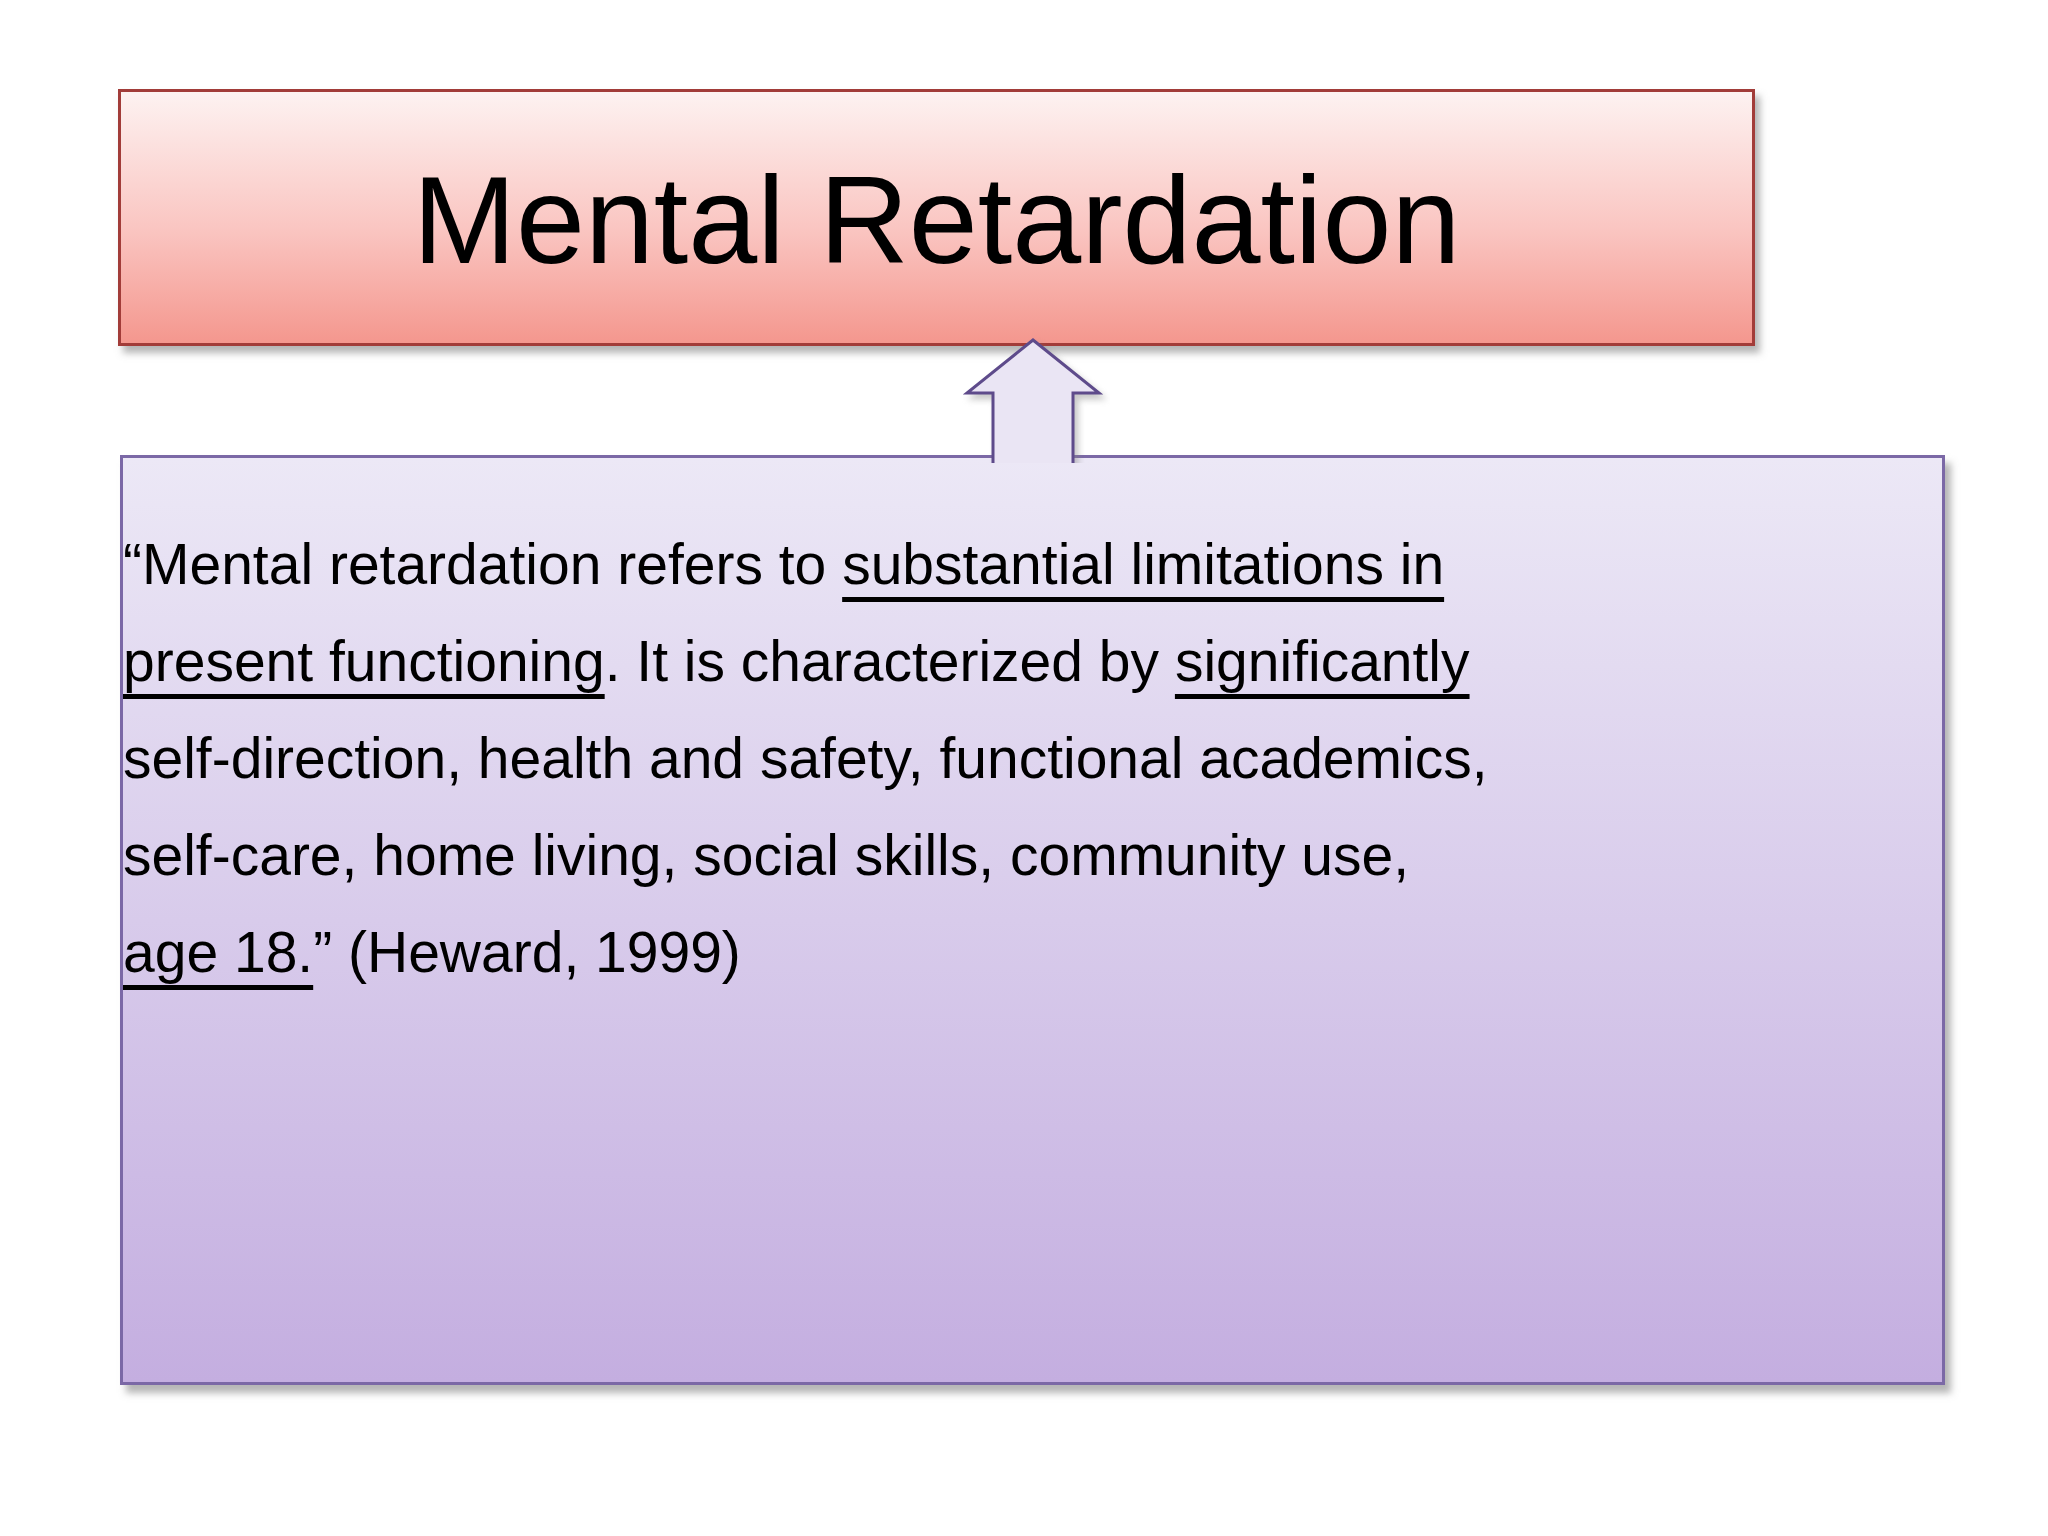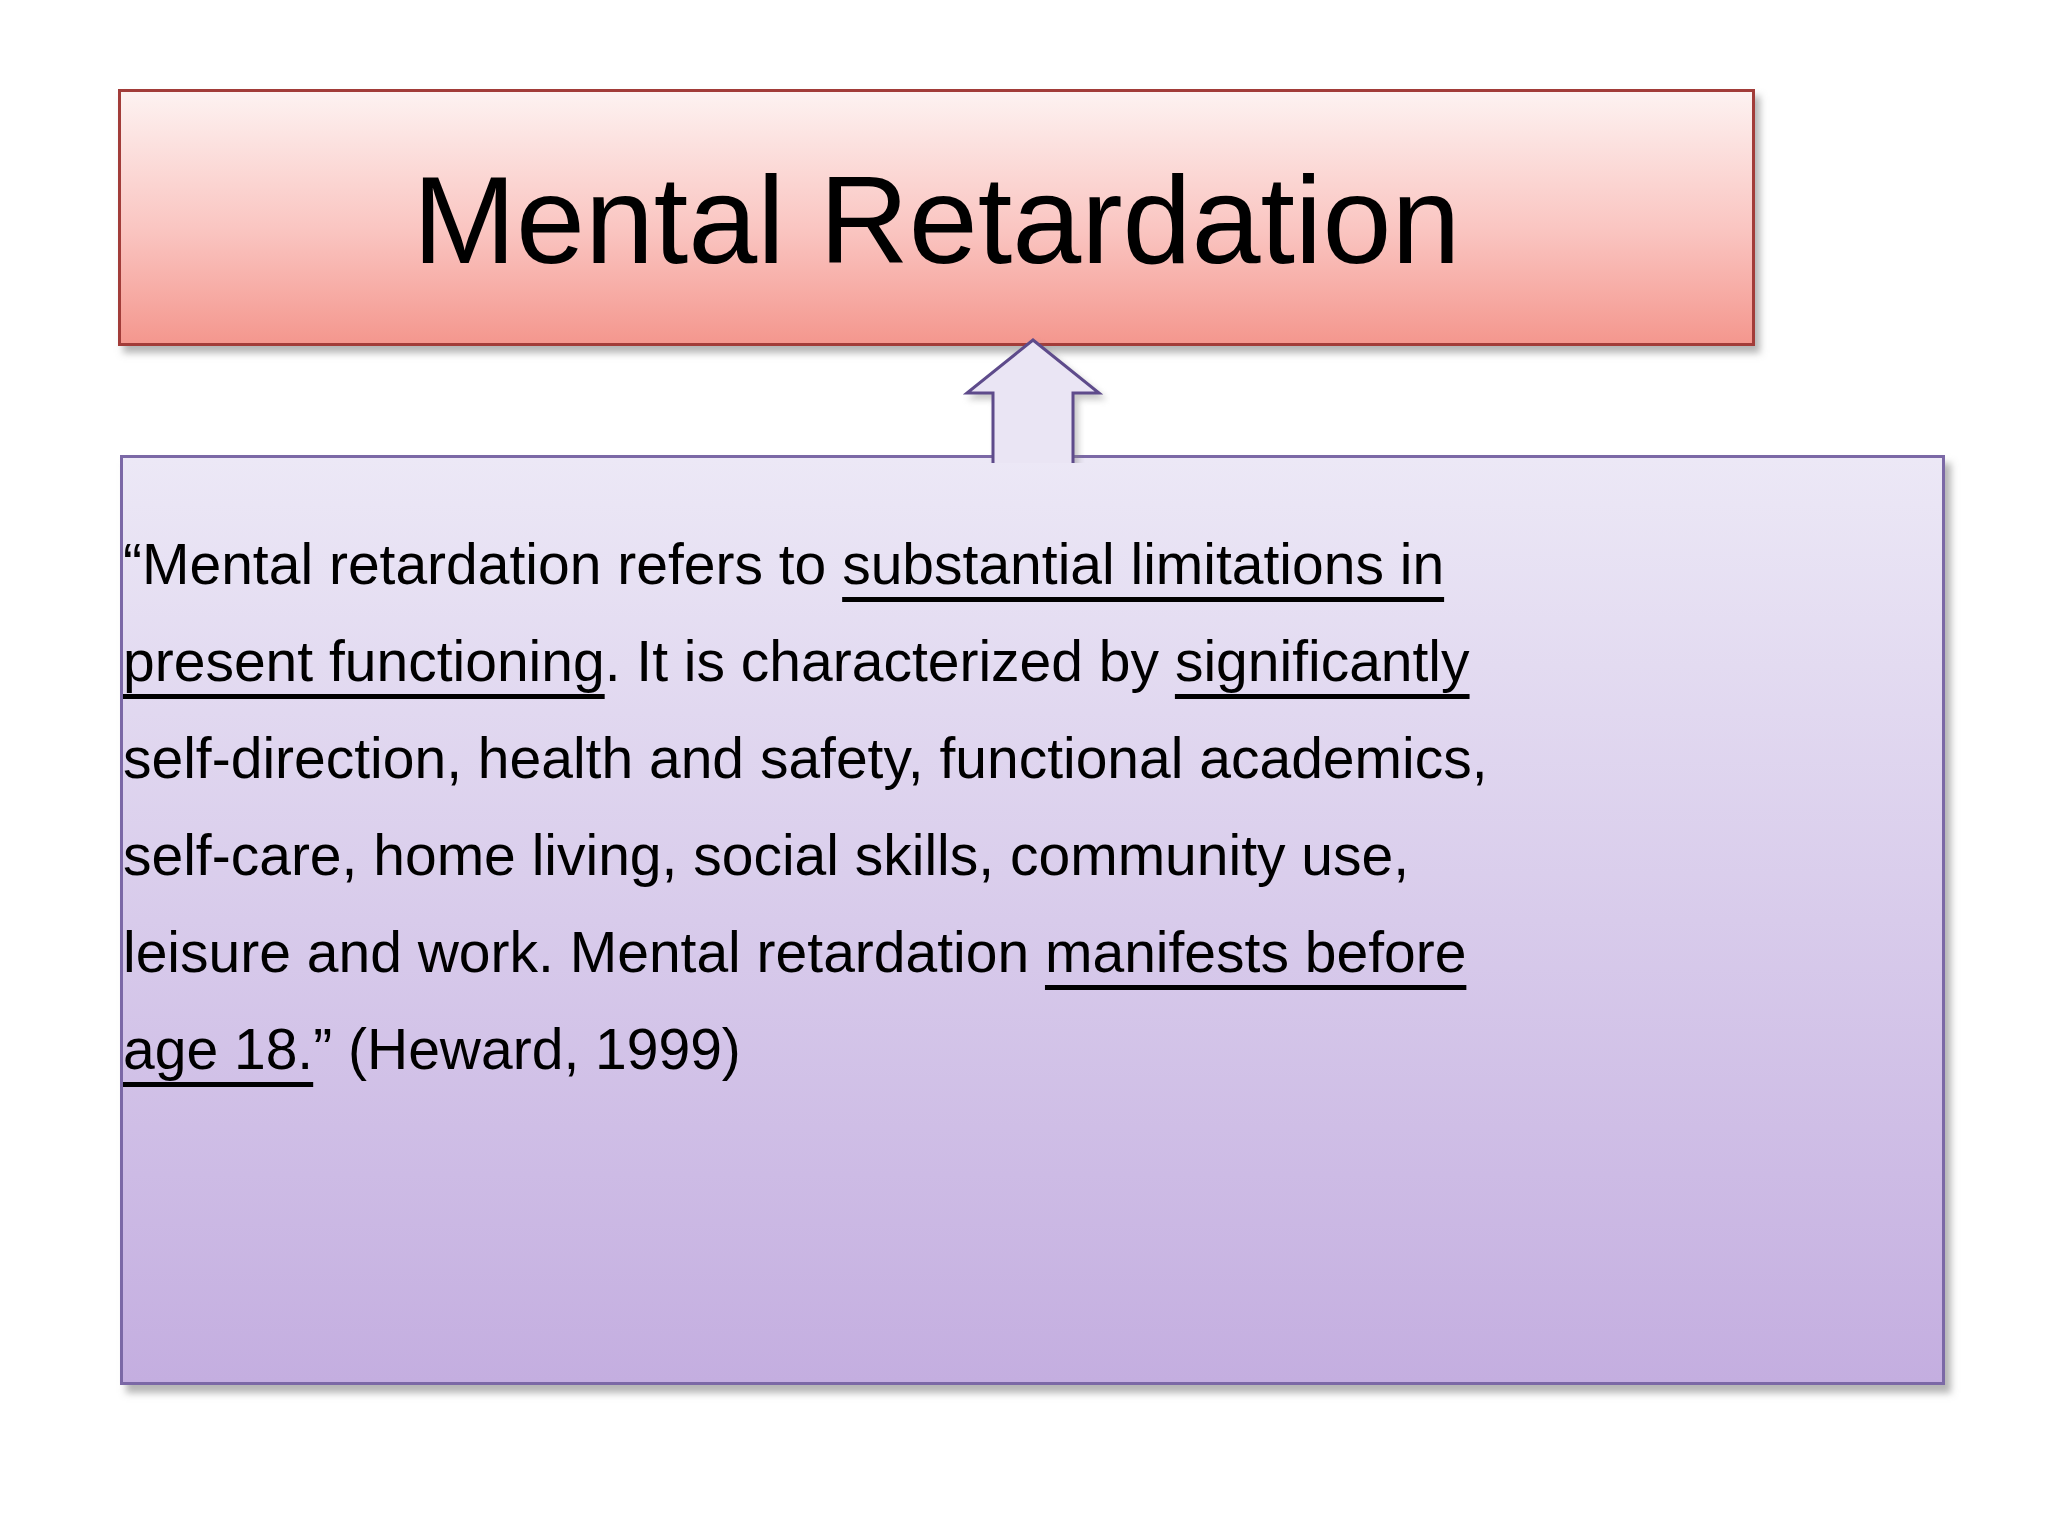--- a/index.html
+++ b/index.html
@@ -102,21 +102,20 @@
   <div class="title-box">
     <div class="title-text">Mental Retardation</div>
   </div>
 
   <div class="body-box">
     <div class="body-text">
         <div class="line"><span>“Mental retardation refers to </span><span class="u">substantial limitations in</span></div>
         <div class="line"><span class="u">present functioning</span><span>. It is characterized by </span><span class="u">significantly</span></div>
         <div class="line"><span>self-direction, health and safety, functional academics,</span></div>
         <div class="line"><span>self-care, home living, social skills, community use,</span></div>
-        <div class="line"><span>leisure and work. Mental retardation </span><span class="u">manifests before</span></div>
         <div class="line"><span class="u">age 18.</span><span>” (Heward, 1999)</span></div>
       </div>
   </div>
 
   <svg class="arrow-svg" viewBox="958 333 152 130" xmlns="http://www.w3.org/2000/svg">
     <path d="M 993 463 L 993 393 L 967 393 L 1033 340 L 1099 393 L 1073 393 L 1073 463"></path>
   </svg>
 
 </div>
 

